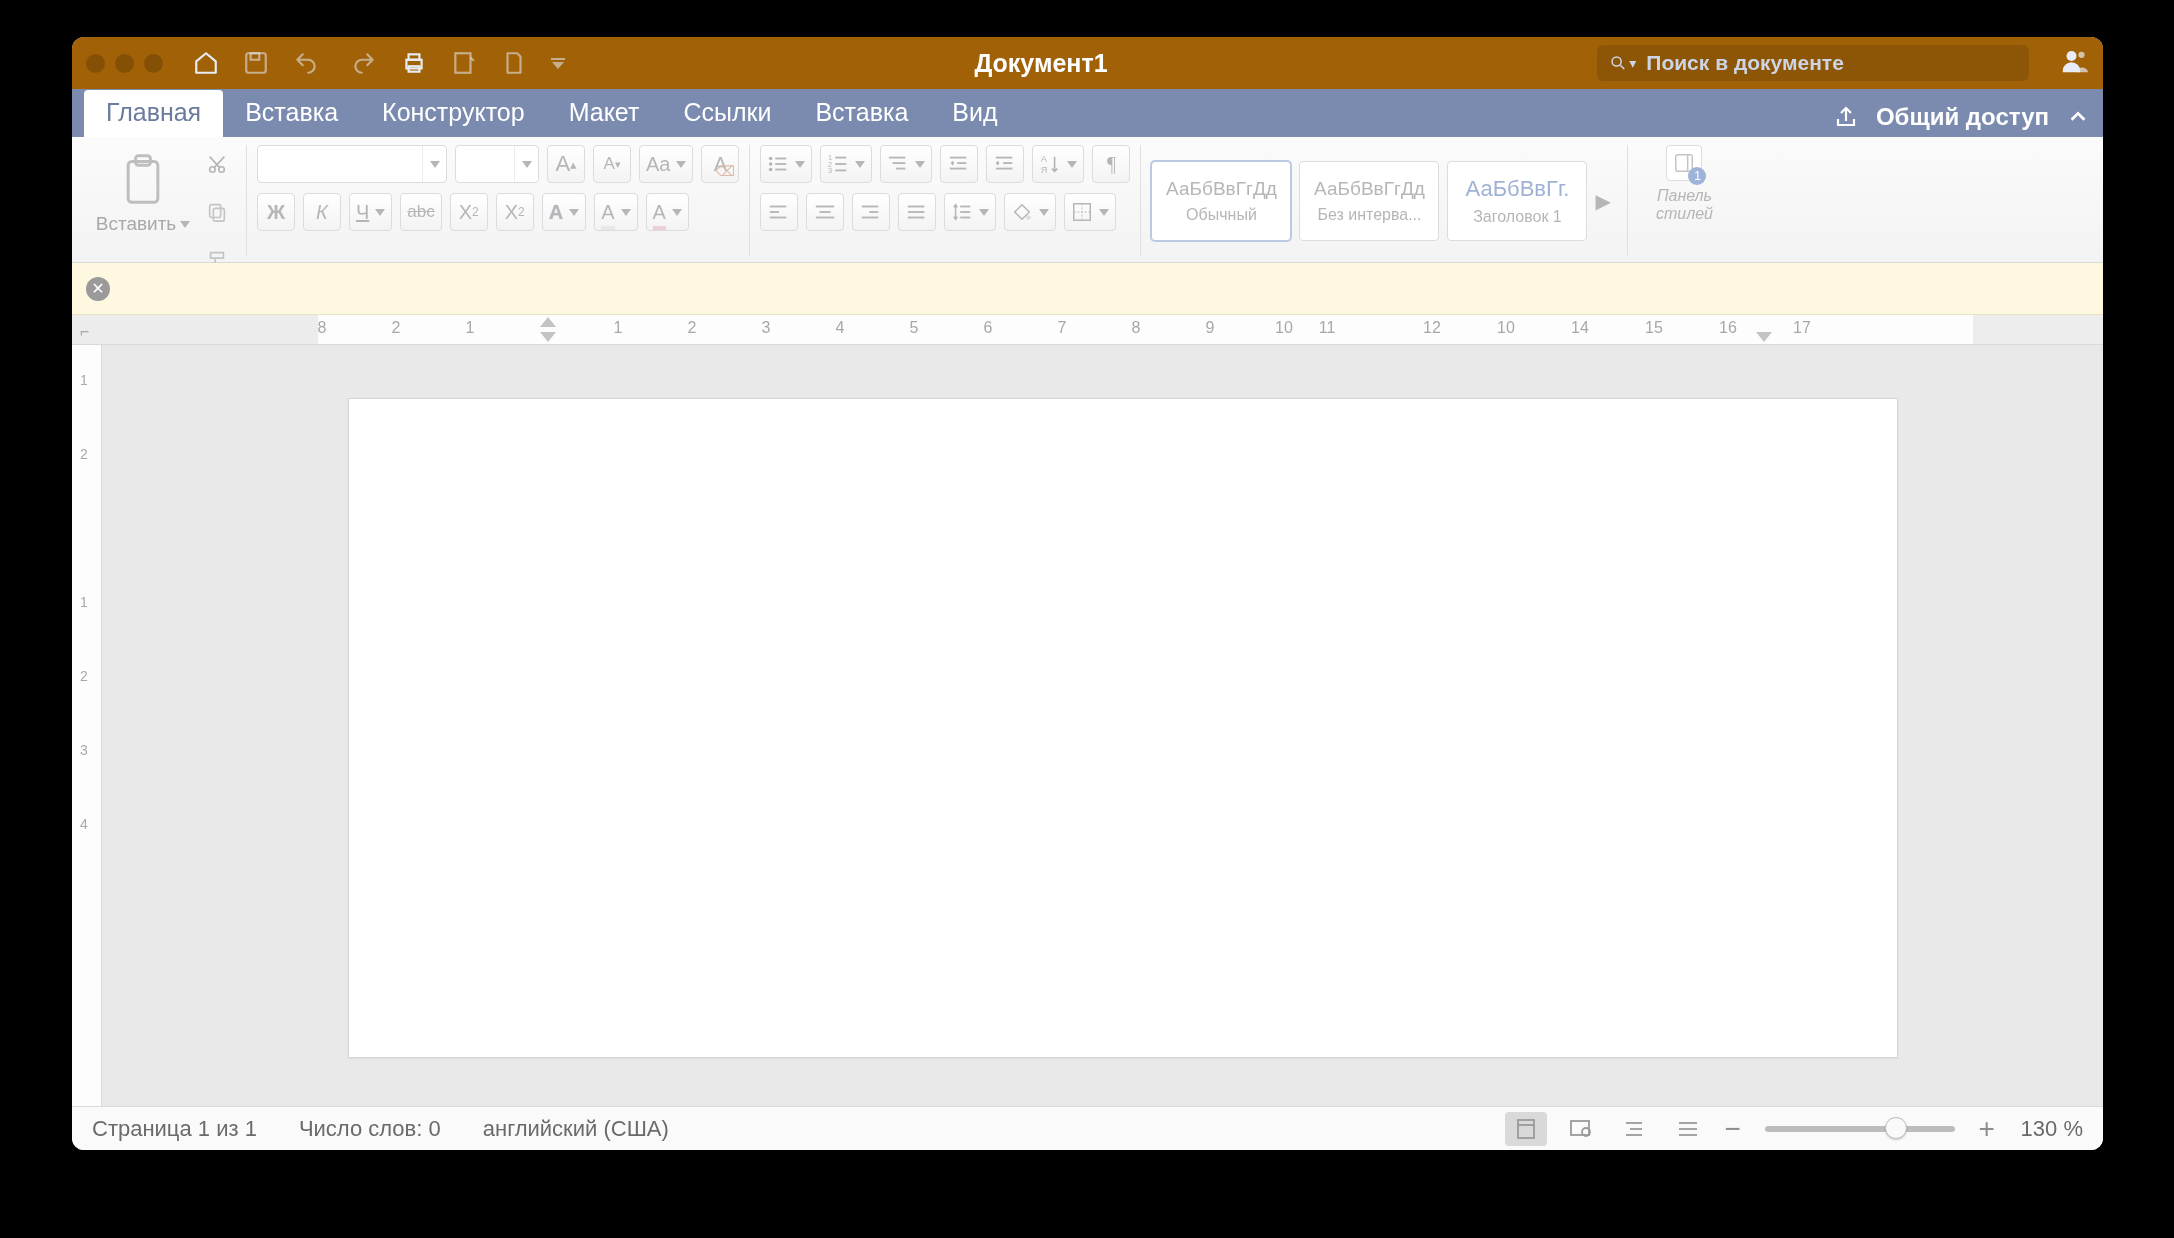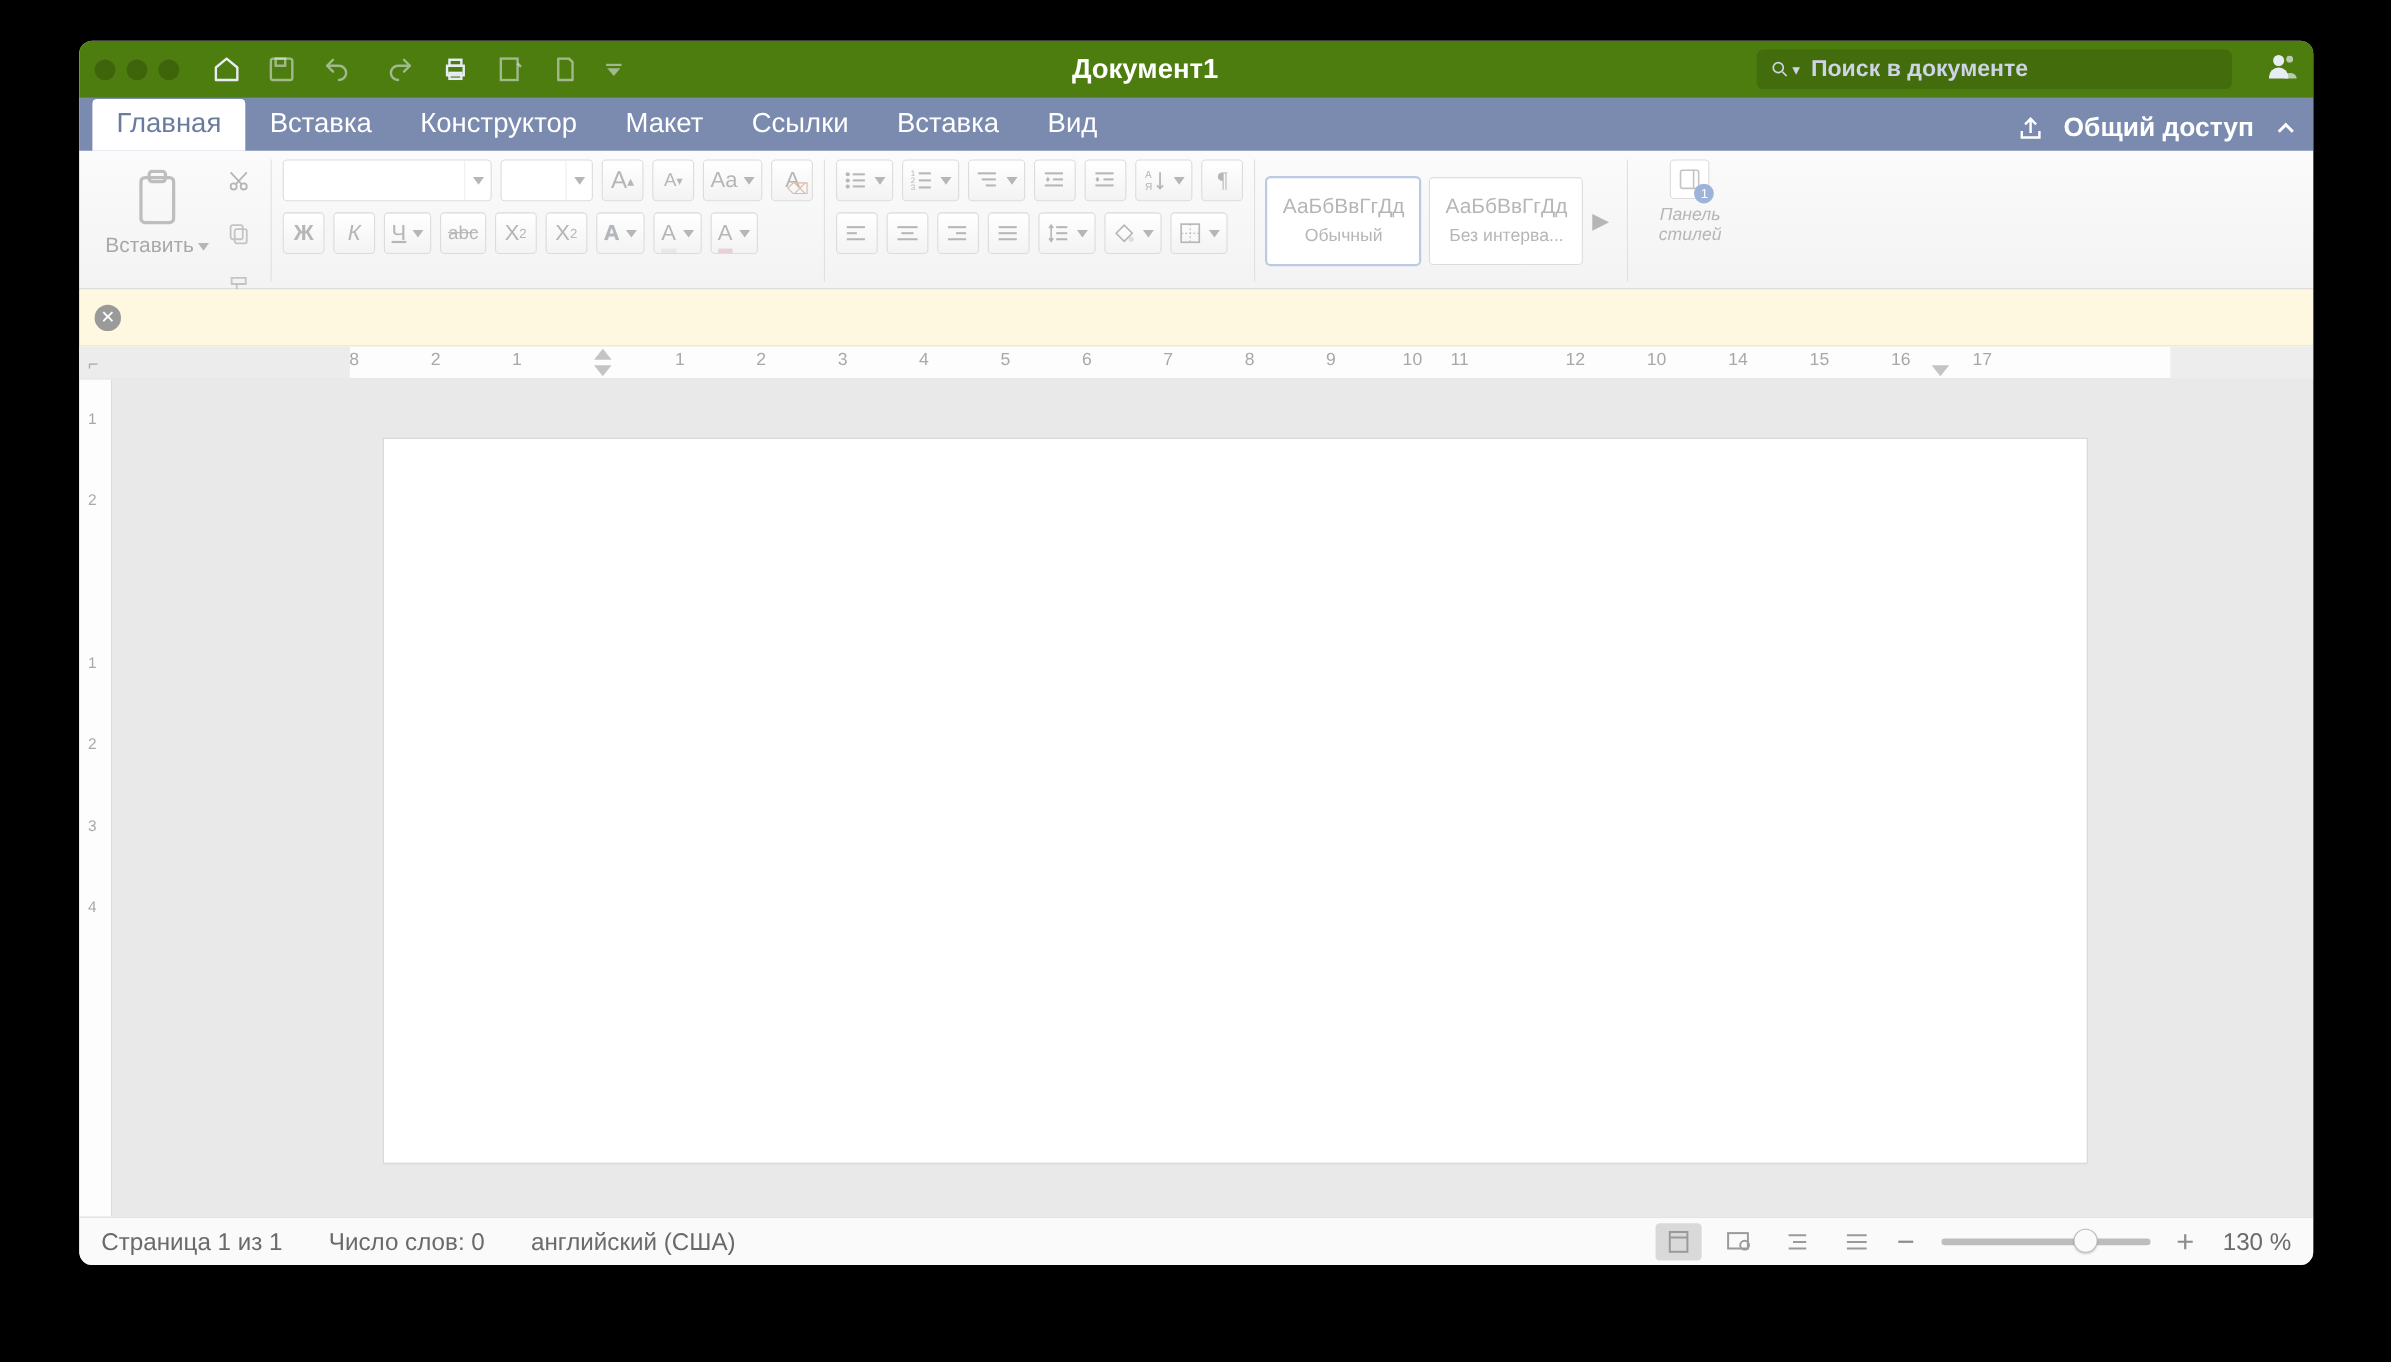--- a/index.html
+++ b/index.html
@@ -23,21 +23,21 @@
     background:#e9e9e9;
     border-radius:12px;
     overflow:hidden;
     box-shadow: 0 0 1px rgba(0,0,0,.5);
     display:flex;
     flex-direction:column;
   }
   
   .title-bar {
     height:52px;
-    background:#4d7c0f;
+    background:#a16207;
     display:flex;
     align-items:center;
     padding:0 14px 0 14px;
     gap:12px;
   }
   .traffic-lights { display:flex; gap:10px; margin-right:18px; }
   .traffic { width:19px; height:19px; border-radius:50%; background:rgba(0,0,0,.18); }
   .qat { display:flex; align-items:center; gap:24px; }
   .qat-btn { color:#e8edf5; display:flex; align-items:center; justify-content:center; cursor:pointer; height:28px; }
   .qat-btn.dim { color:rgba(232,237,245,.55); }
@@ -488,20 +488,24 @@
 
     <div class="rgroup" style="align-items:center;">
       <div class="styles-gallery">
         <div class="style-card sel">
           <div class="sample">АаБбВвГгДд</div>
           <div class="sname">Обычный</div>
         </div>
         <div class="style-card">
           <div class="sample">АаБбВвГгДд</div>
           <div class="sname">Без интерва...</div>
+        </div>
+        <div class="style-card h1">
+          <div class="sample">АаБбВвГг.</div>
+          <div class="sname">Заголовок 1</div>
         </div>
         <div class="gallery-nav">▶</div>
       </div>
     </div>
 
     <div class="rgroup" style="border-right:0;">
       <div class="pane-btn">
         <div class="ic">
           <svg viewBox="0 0 24 24" width="22" height="22" fill="none" stroke="#c4c4c4" stroke-width="1.6">
               <rect x="3" y="3" width="18" height="18" rx="2"></rect>

